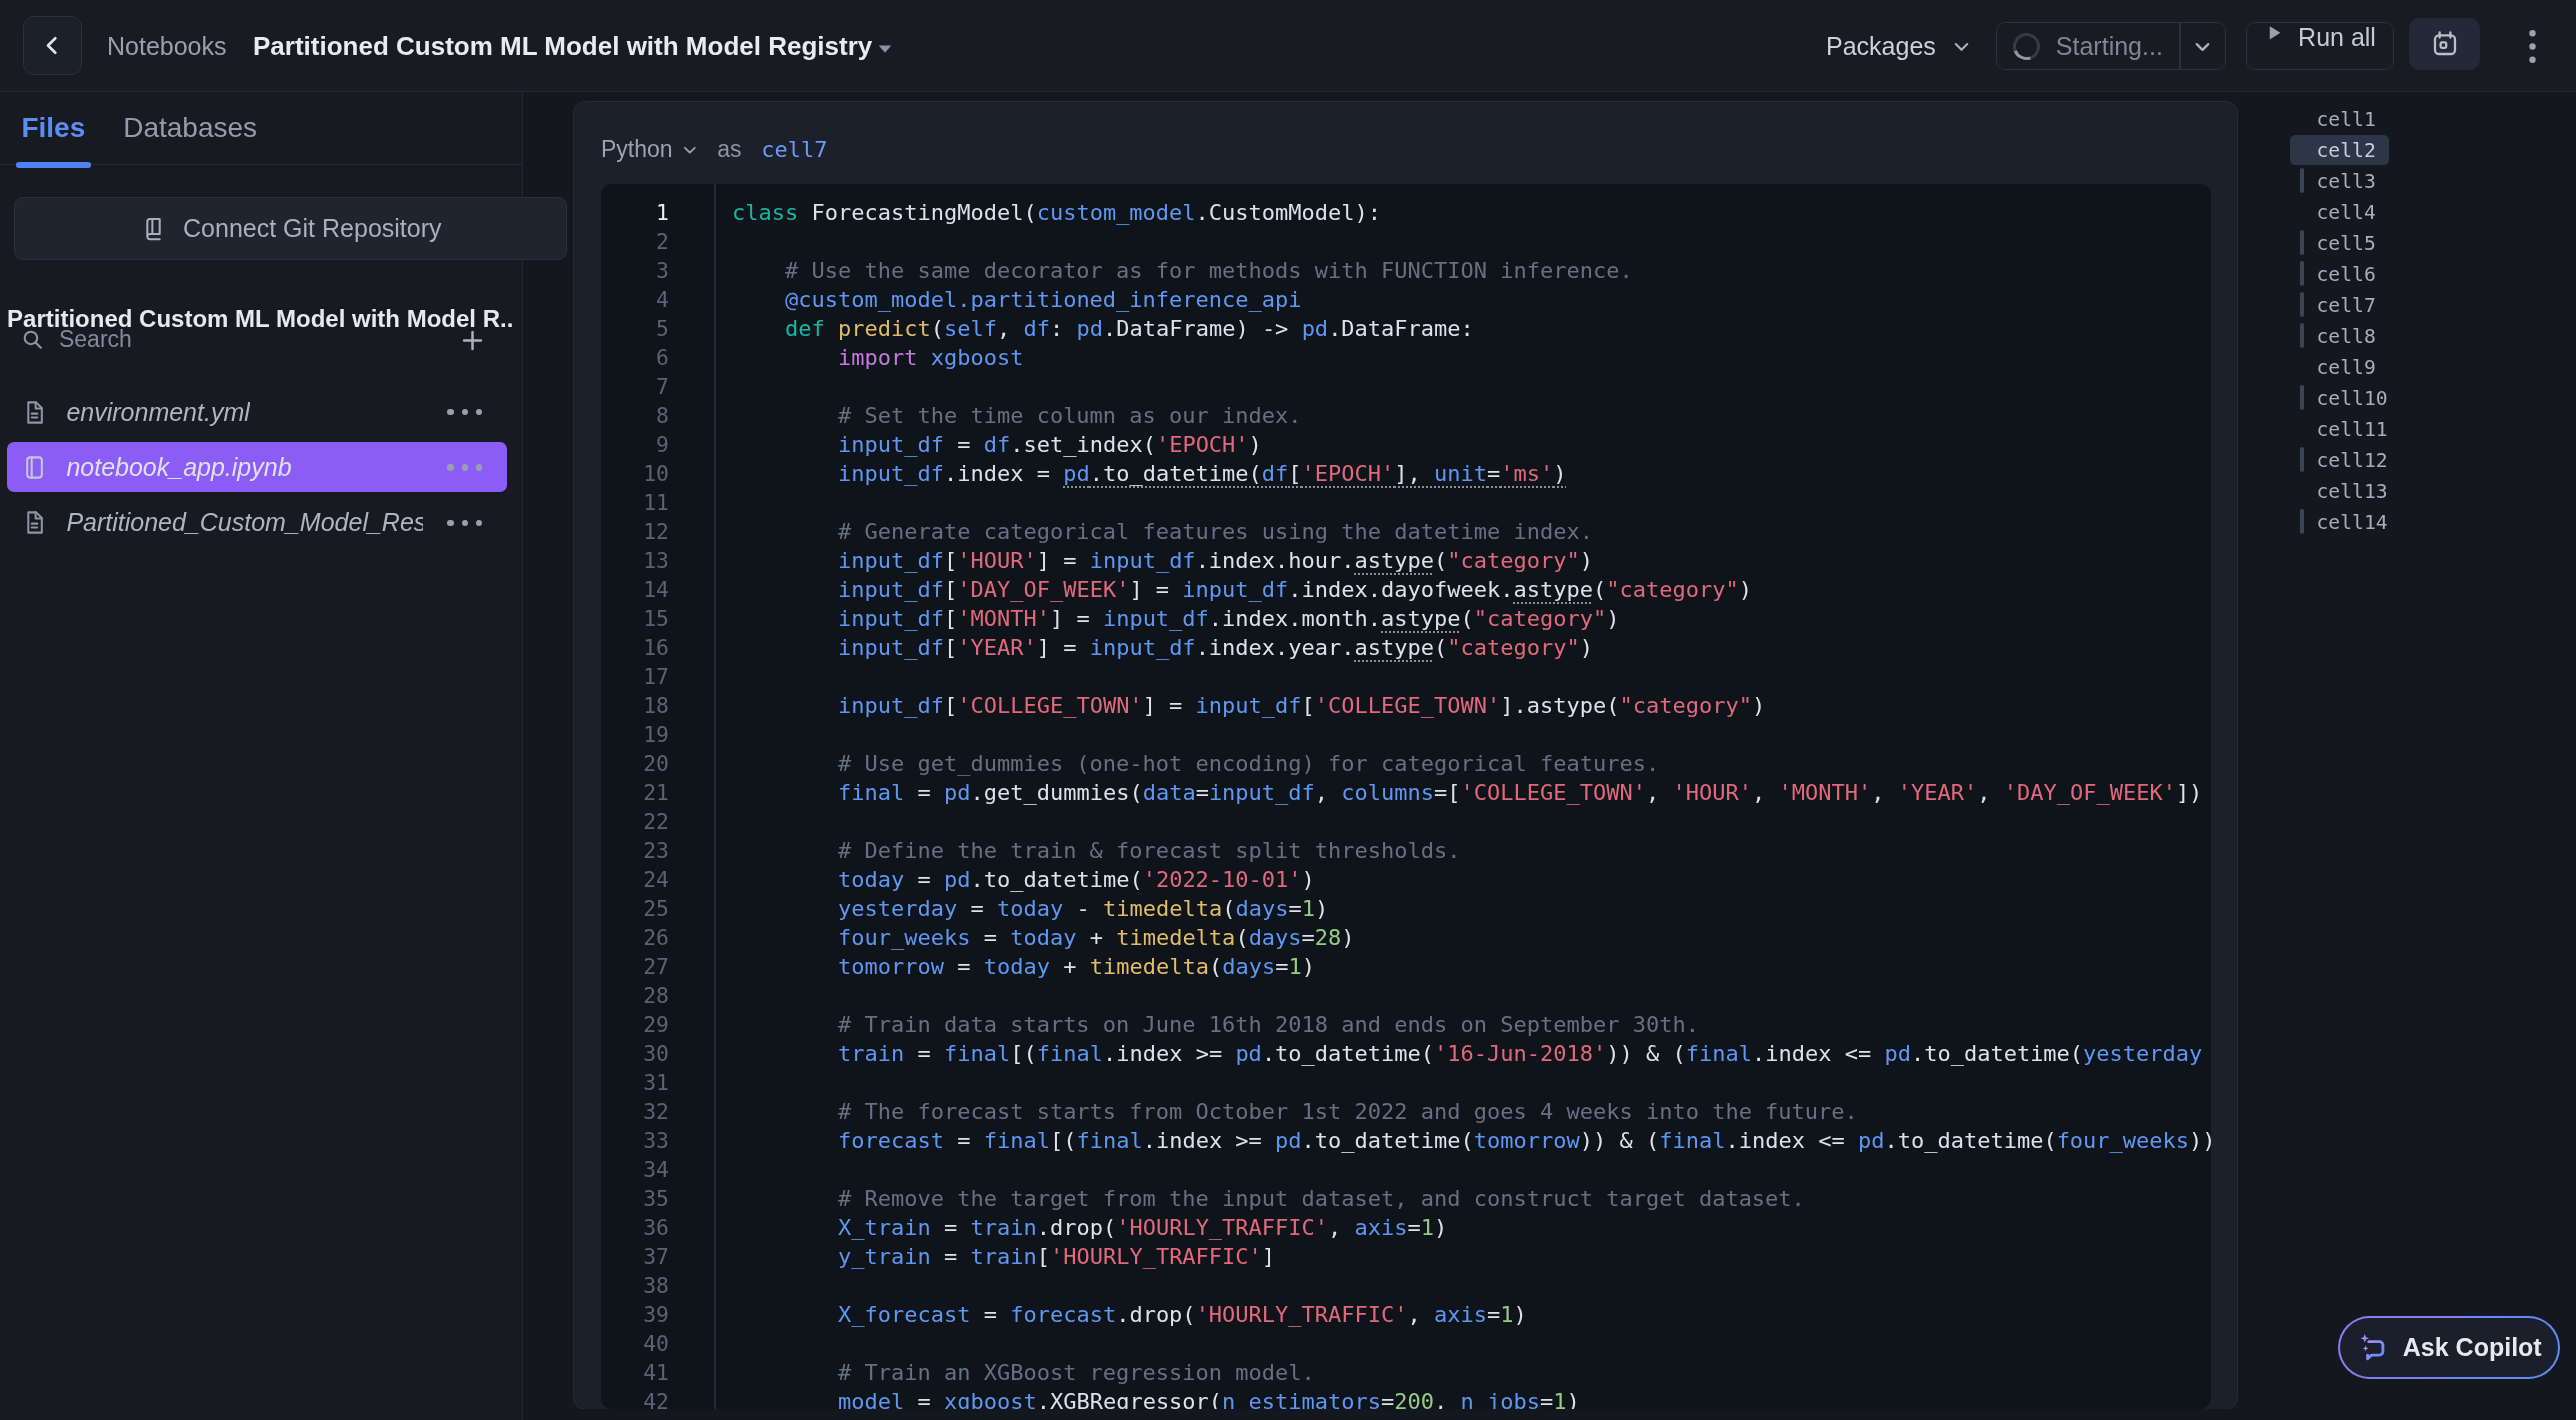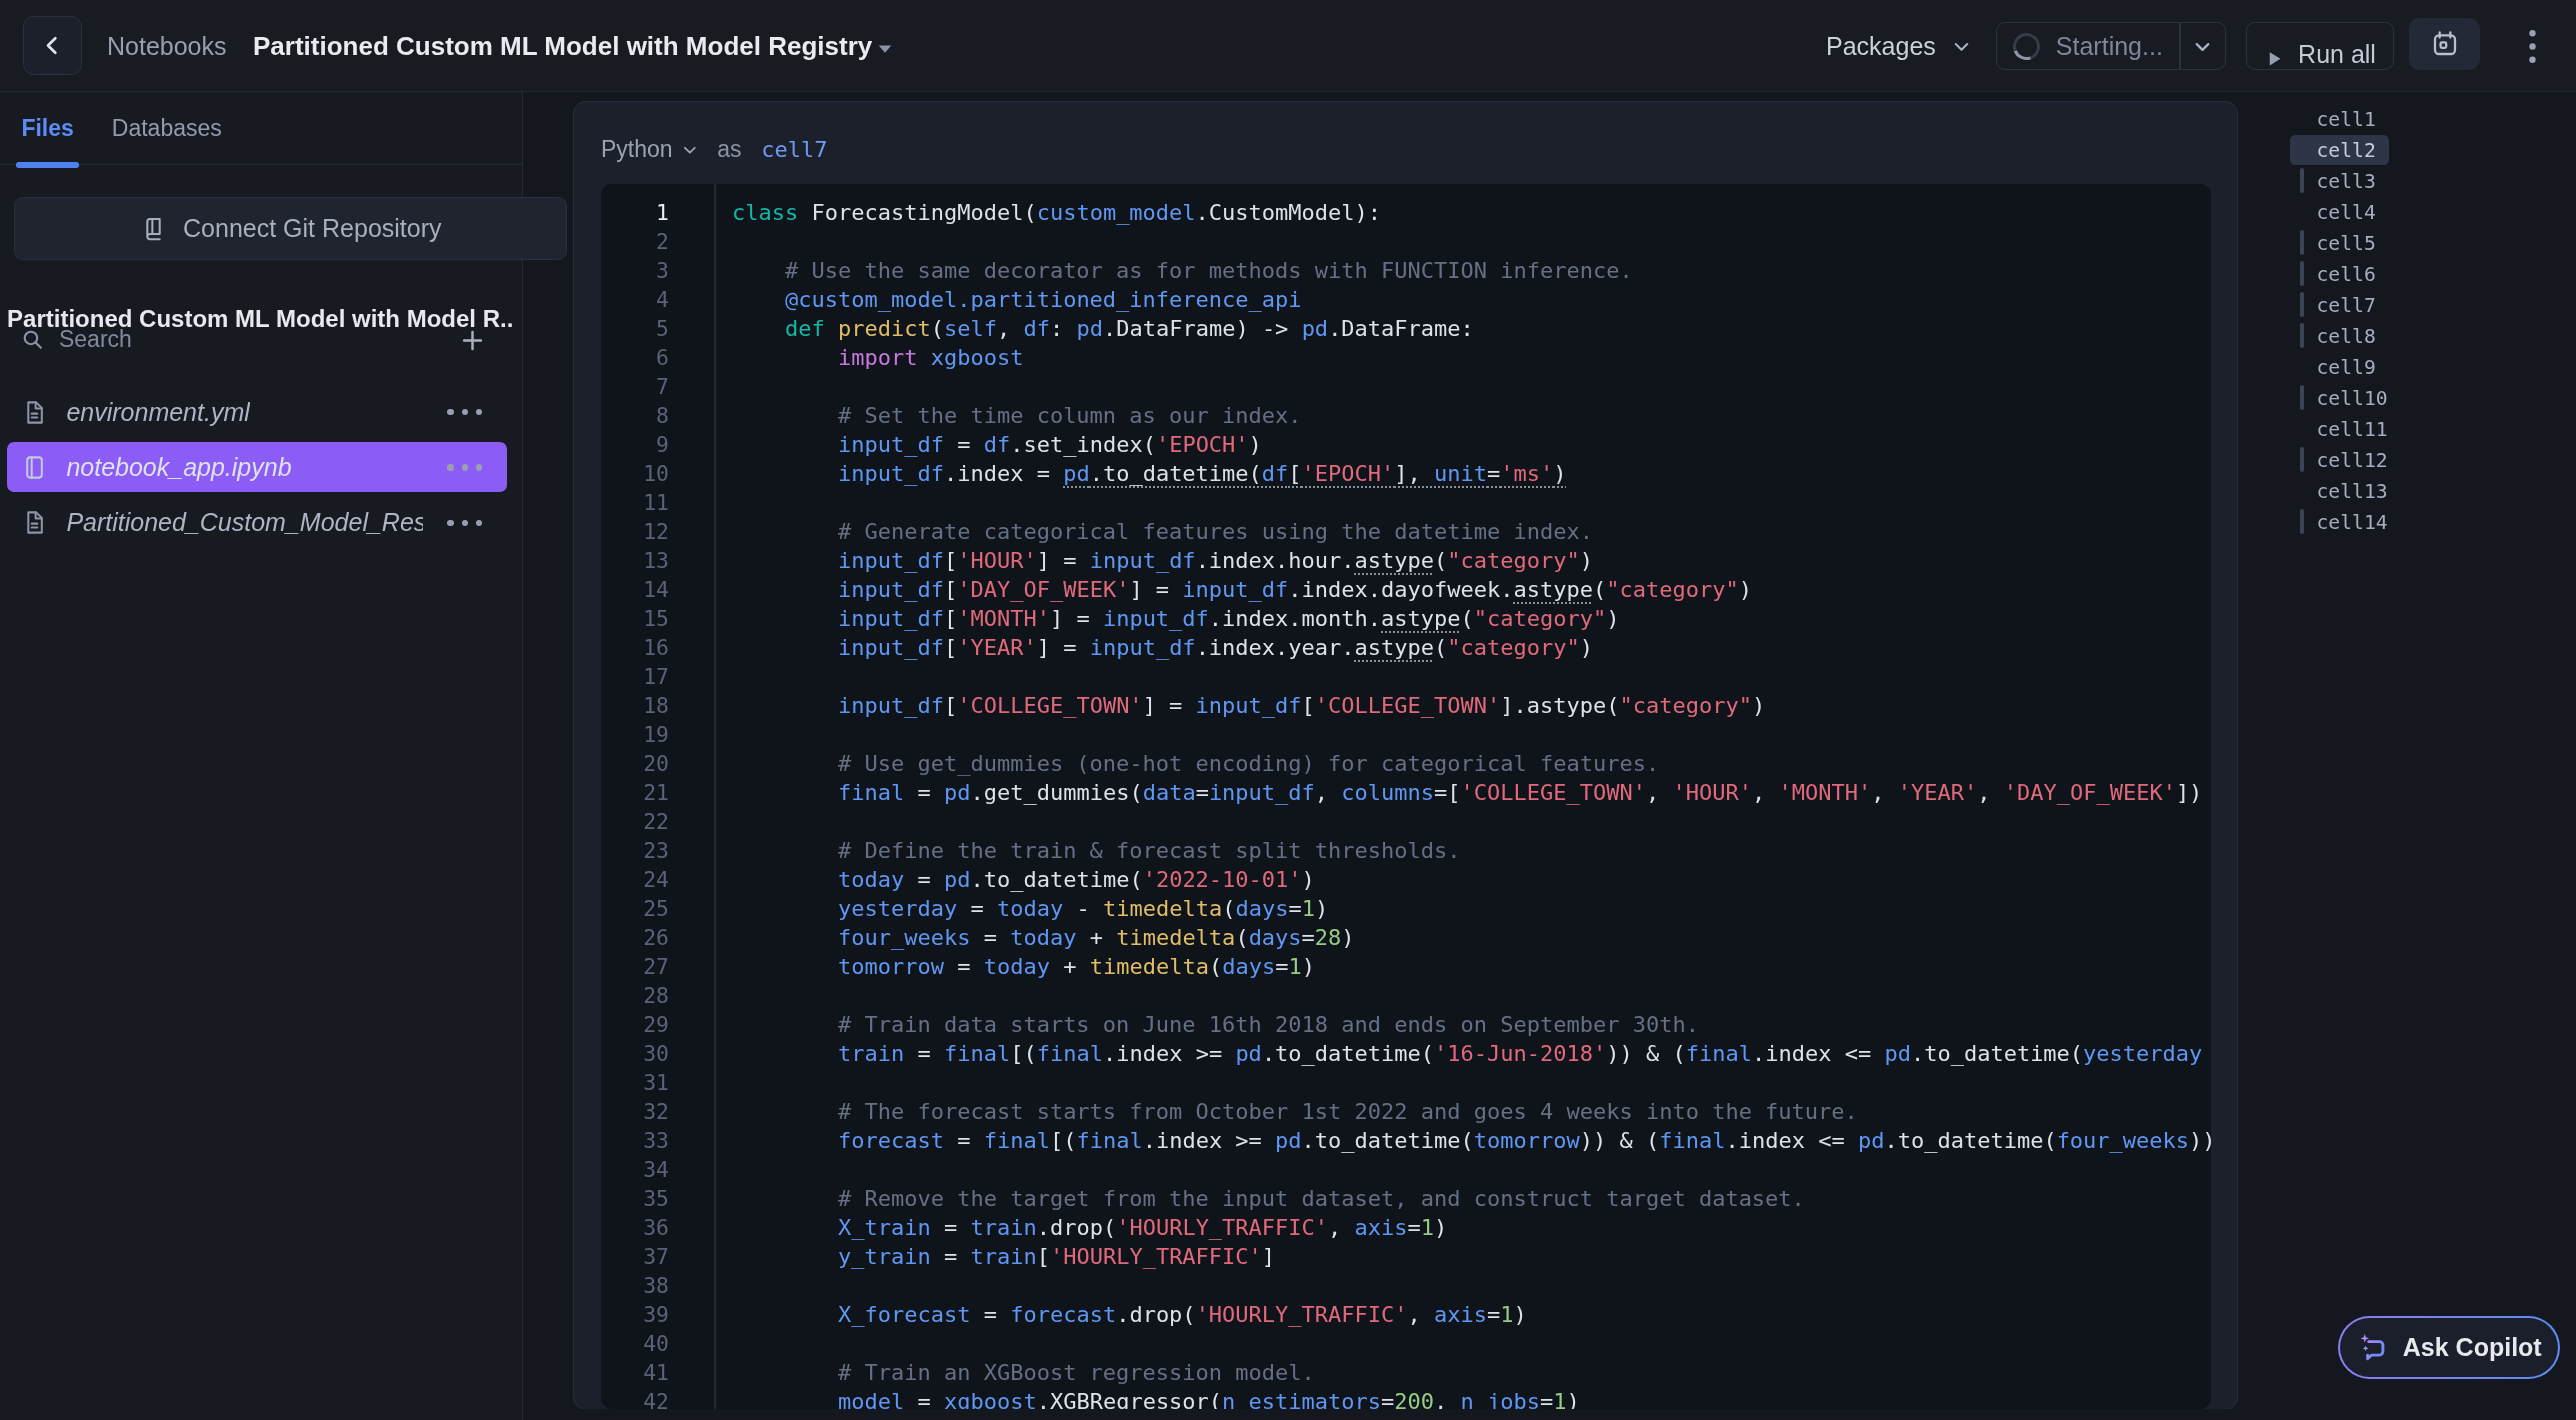--- a/index.html
+++ b/index.html
@@ -20,31 +20,31 @@
   .packages { position:absolute; left:1826px; top:0; height:92px; display:flex; align-items:center; gap:14.3px;
     font-size:25px; color:#ccd1da; cursor:pointer; }
   .status-btn { position:absolute; left:1996px; top:22px; height:48px; width:230px; border:1.8px solid #2b313d;
     border-radius:9px; display:flex; align-items:center; cursor:pointer; }
   .spinner { width:27px; height:27px; border-radius:50%; margin-left:16px;
     border:3.6px solid #343b49; border-bottom-color:#8e96a7; transform:rotate(25deg); }
   .status-label { font-size:25px; color:#7e8697; margin-left:16px; }
   .status-divider { width:1.8px; height:100%; background:#2b313d; margin-left:16px; }
   .status-chevron { padding:0 10.7px; }
   .runall-btn { position:absolute; left:2246px; top:22px; height:48px; width:148px; border:1.8px solid #2b313d;
-    border-radius:9px; display:flex; align-items:flex-end; justify-content:center; gap:14.3px; cursor:pointer; }
+    border-radius:9px; display:flex; align-items:flex-start; justify-content:center; gap:14.3px; cursor:pointer; }
   .runall-label { font-size:25px; color:#c5cbd5; }
   .schedule-btn { position:absolute; left:2409px; top:18px; width:71px; height:52px; border-radius:10.7px;
     background:#232937; display:flex; align-items:center; justify-content:center; cursor:pointer; }
   .kebab { position:absolute; left:2514px; top:0; height:92px; width:36px; display:flex; align-items:center; justify-content:center; cursor:pointer; }
 
   
   .sidebar { position:absolute; left:0; top:92px; width:523px; height:1328px;
     background:#171a21; border-right:1.8px solid #232833; }
   .side-tabs { position:relative; height:73px; border-bottom:1.8px solid #242a34; display:flex; align-items:center; }
-  .tab { font-size:23px; color:#939cad; margin-left:21.4px; cursor:pointer; position:relative; height:100%; display:flex; align-items:center; }
+  .tab { font-size:28px; color:#939cad; margin-left:21.4px; cursor:pointer; position:relative; height:100%; display:flex; align-items:center; }
   .tab + .tab { margin-left:38px; }
   .tab.active { color:#5b8df5; font-weight:bold; }
   .tab.active::after { content:""; position:absolute; left:-5.4px; right:-5.4px; bottom:-3.6px; height:5.4px; border-radius:2.7px; background:#4d82f0; }
   .git-btn { position:absolute; left:14.3px; top:105px; width:553px; height:63px; border-radius:9px;
     background:#1f242e; border:1.8px solid #2a303c; display:flex; align-items:center; justify-content:center; gap:16px;
     font-size:25px; color:#a9b0bd; cursor:pointer; }
   .side-title { position:absolute; left:7.1px; top:213px; width:506px; font-size:24px; font-weight:bold; color:#e7e9ee; white-space:nowrap; overflow:hidden; }
   .search-box { position:absolute; left:19.7px; top:234px; display:flex; align-items:center; gap:14.3px; cursor:text; }
   .search-label { font-size:23px; color:#828b9c; }
   .add-file { position:absolute; left:454px; top:230px; width:36px; height:36px; display:flex; align-items:center; justify-content:center; cursor:pointer; }

